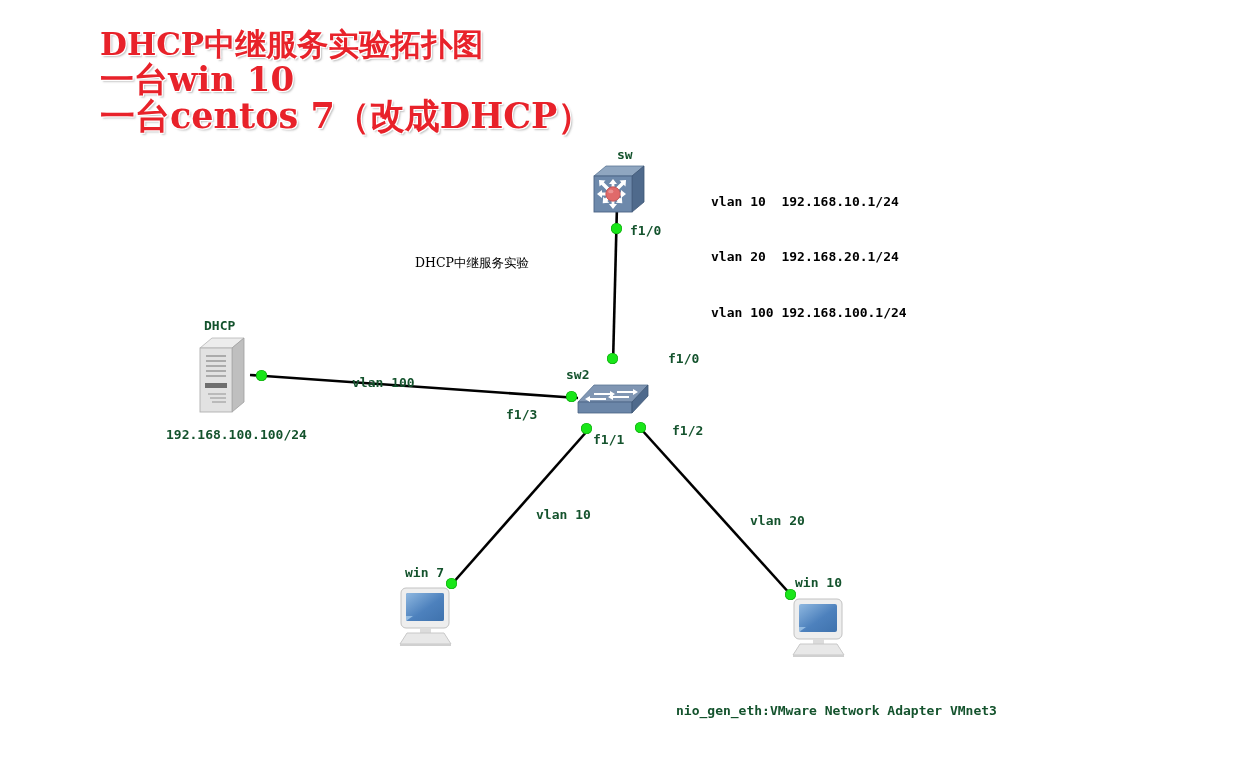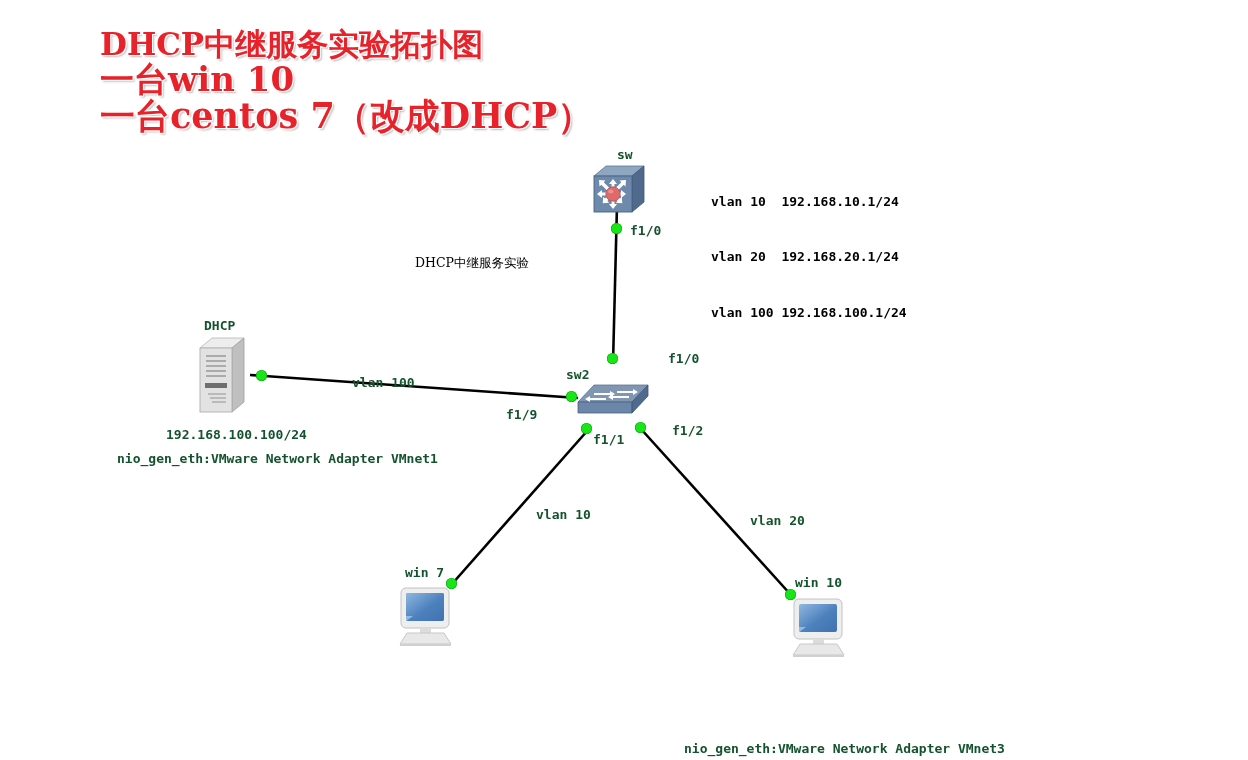--- a/index.html
+++ b/index.html
@@ -195,21 +195,21 @@
         <polygon points="41,11 57,11 57,9 62,12 57,15 57,13 41,13"></polygon>
         <polygon points="30,18 14,18 14,16 9,19 14,22 14,20 30,20"></polygon>
         <polygon points="53,16 37,16 37,14 32,17 37,20 37,18 53,18"></polygon>
       </g>
     </svg>
   </div>
   <div class="dot" style="left:607px; top:353px;"></div>
   <div class="mono" style="left:668px; top:351px;">f1/0</div>
 
   <div class="dot" style="left:566px; top:391px;"></div>
-  <div class="mono" style="left:506px; top:407px;">f1/9</div>
+  <div class="mono" style="left:506px; top:407px;">f1/3</div>
 
   <div class="dot" style="left:581px; top:423px;"></div>
   <div class="mono" style="left:593px; top:432px;">f1/1</div>
 
   <div class="dot" style="left:635px; top:422px;"></div>
   <div class="mono" style="left:672px; top:423px;">f1/2</div>
 
   <div class="mono" style="left:204px; top:318px;">DHCP</div>
   <div class="server" style="left:198px; top:336px;">
     <svg width="52" height="78" viewBox="0 0 52 78">
@@ -232,21 +232,20 @@
 
       <g stroke="#9a9a9a" stroke-width="1.1">
         <line x1="10" y1="58" x2="28" y2="58"></line>
         <line x1="12" y1="62" x2="28" y2="62"></line>
         <line x1="14" y1="66" x2="28" y2="66"></line>
       </g>
     </svg>
   </div>
   <div class="dot" style="left:256px; top:370px;"></div>
   <div class="mono" style="left:166px; top:427px;">192.168.100.100/24</div>
-  <div class="mono" style="left:117px; top:451px;">nio_gen_eth:VMware Network Adapter VMnet1</div>
 
   <div class="mono" style="left:352px; top:358px;margin-top:17px;">vlan 100</div>
 
   <div class="mono" style="left:405px; top:565px;text-align:center;">win 7</div>
   <div class="pc" style="left:393px; top:586px;">
     <svg width="66" height="62" viewBox="0 0 66 62">
 
       <rect x="8" y="2" width="48" height="40" rx="5" ry="5" fill="#eeeeee" stroke="#c2c2c2" stroke-width="1"></rect>
 
       <rect x="13" y="7" width="38" height="28" rx="2" ry="2" fill="#5f92cb"></rect>
@@ -278,16 +277,16 @@
         <stop offset="100%" stop-color="#3f72ad"></stop>
       </linearGradient>
       <rect x="13" y="7" width="38" height="28" rx="2" ry="2" fill="url(#scr10)"></rect>
       <polygon points="13,30 20,30 13,35" fill="#9fc4e8" opacity="0.85"></polygon>
       <rect x="27" y="42" width="11" height="5" fill="#dcdcdc"></rect>
       <polygon points="14,47 51,47 58,58 7,58" fill="#e8e8e8" stroke="#c8c8c8" stroke-width="1"></polygon>
       <polygon points="7,58 58,58 58,60 7,60" fill="#d0d0d0"></polygon>
     </svg>
   </div>
   <div class="dot" style="left:785px; top:589px;"></div>
-  <div class="mono" style="left:676px; top:741px;margin-left:8px;">nio_gen_eth:VMware Network Adapter VMnet3</div>
+  <div class="mono" style="left:676px; top:703px;">nio_gen_eth:VMware Network Adapter VMnet3</div>
   <div class="mono" style="left:750px; top:513px;">vlan 20</div>
 
 </div>
 
 </body></html>

